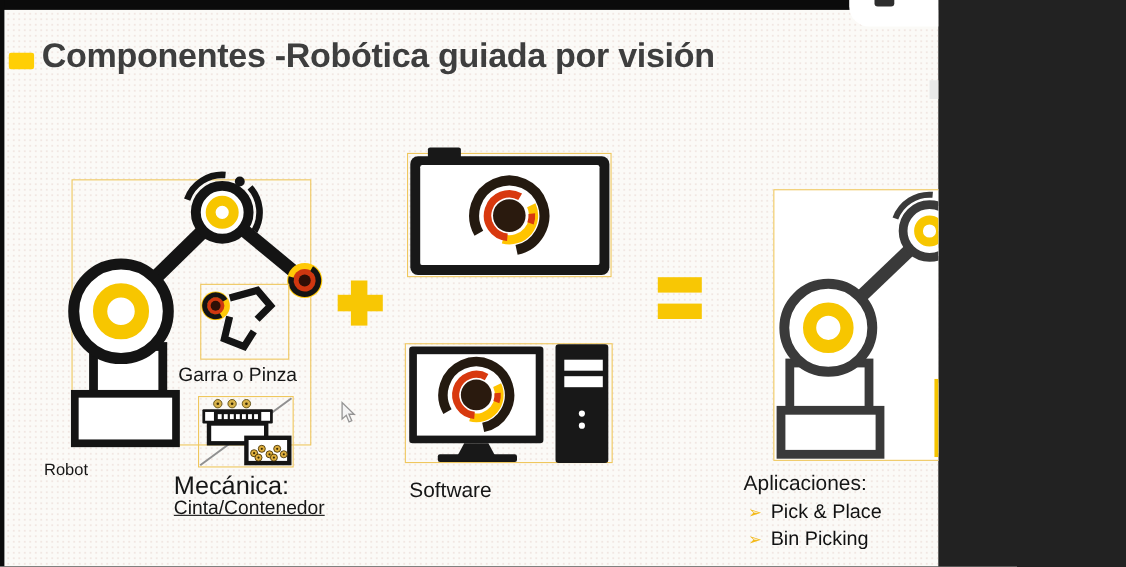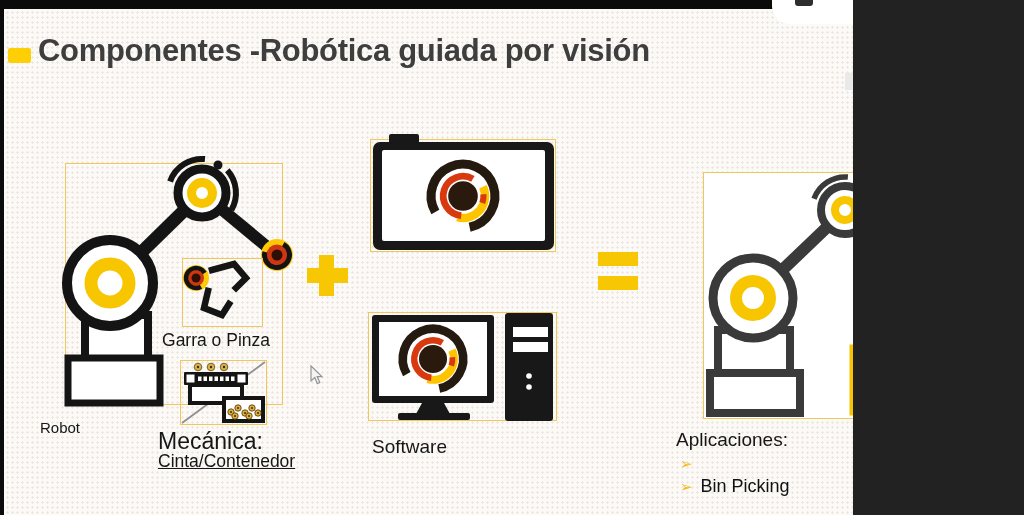--- a/index.html
+++ b/index.html
@@ -218,20 +218,21 @@
     <circle cx="202" cy="96" r="16" fill="#FFC907"></circle>
     <circle cx="202" cy="96" r="10.5" fill="#CF3710"></circle>
     <circle cx="202" cy="96" r="5.5" fill="#2E0F06"></circle>
     <path d="M 208.3 85.2 A 12.5 12.5 0 1 1 189.9 92.8" stroke="#141414" stroke-width="5" fill="none"></path>
   </svg>
 
   <div class="abs apps">
     <div class="apps-heading">Aplicaciones:</div>
     <div class="apps-item">
       <span class="apps-bullet">➢</span>
+      <span class="apps-label">Pick &amp; Place</span>
     </div>
     <div class="apps-item">
       <span class="apps-bullet">➢</span>
       <span class="apps-label">Bin Picking</span>
     </div>
   </div>
 
   <svg class="icon" style="left:310px;top:365px;" width="15" height="22" viewBox="0 0 15 22" opacity="0.9">
     <path d="M1,1 L1,16 L4.8,12.6 L7.3,18.6 L9.8,17.5 L7.2,11.6 L12,11.6 Z" fill="#f4f4f4" stroke="#8a8a8a" stroke-width="1.2"></path>
   </svg>

